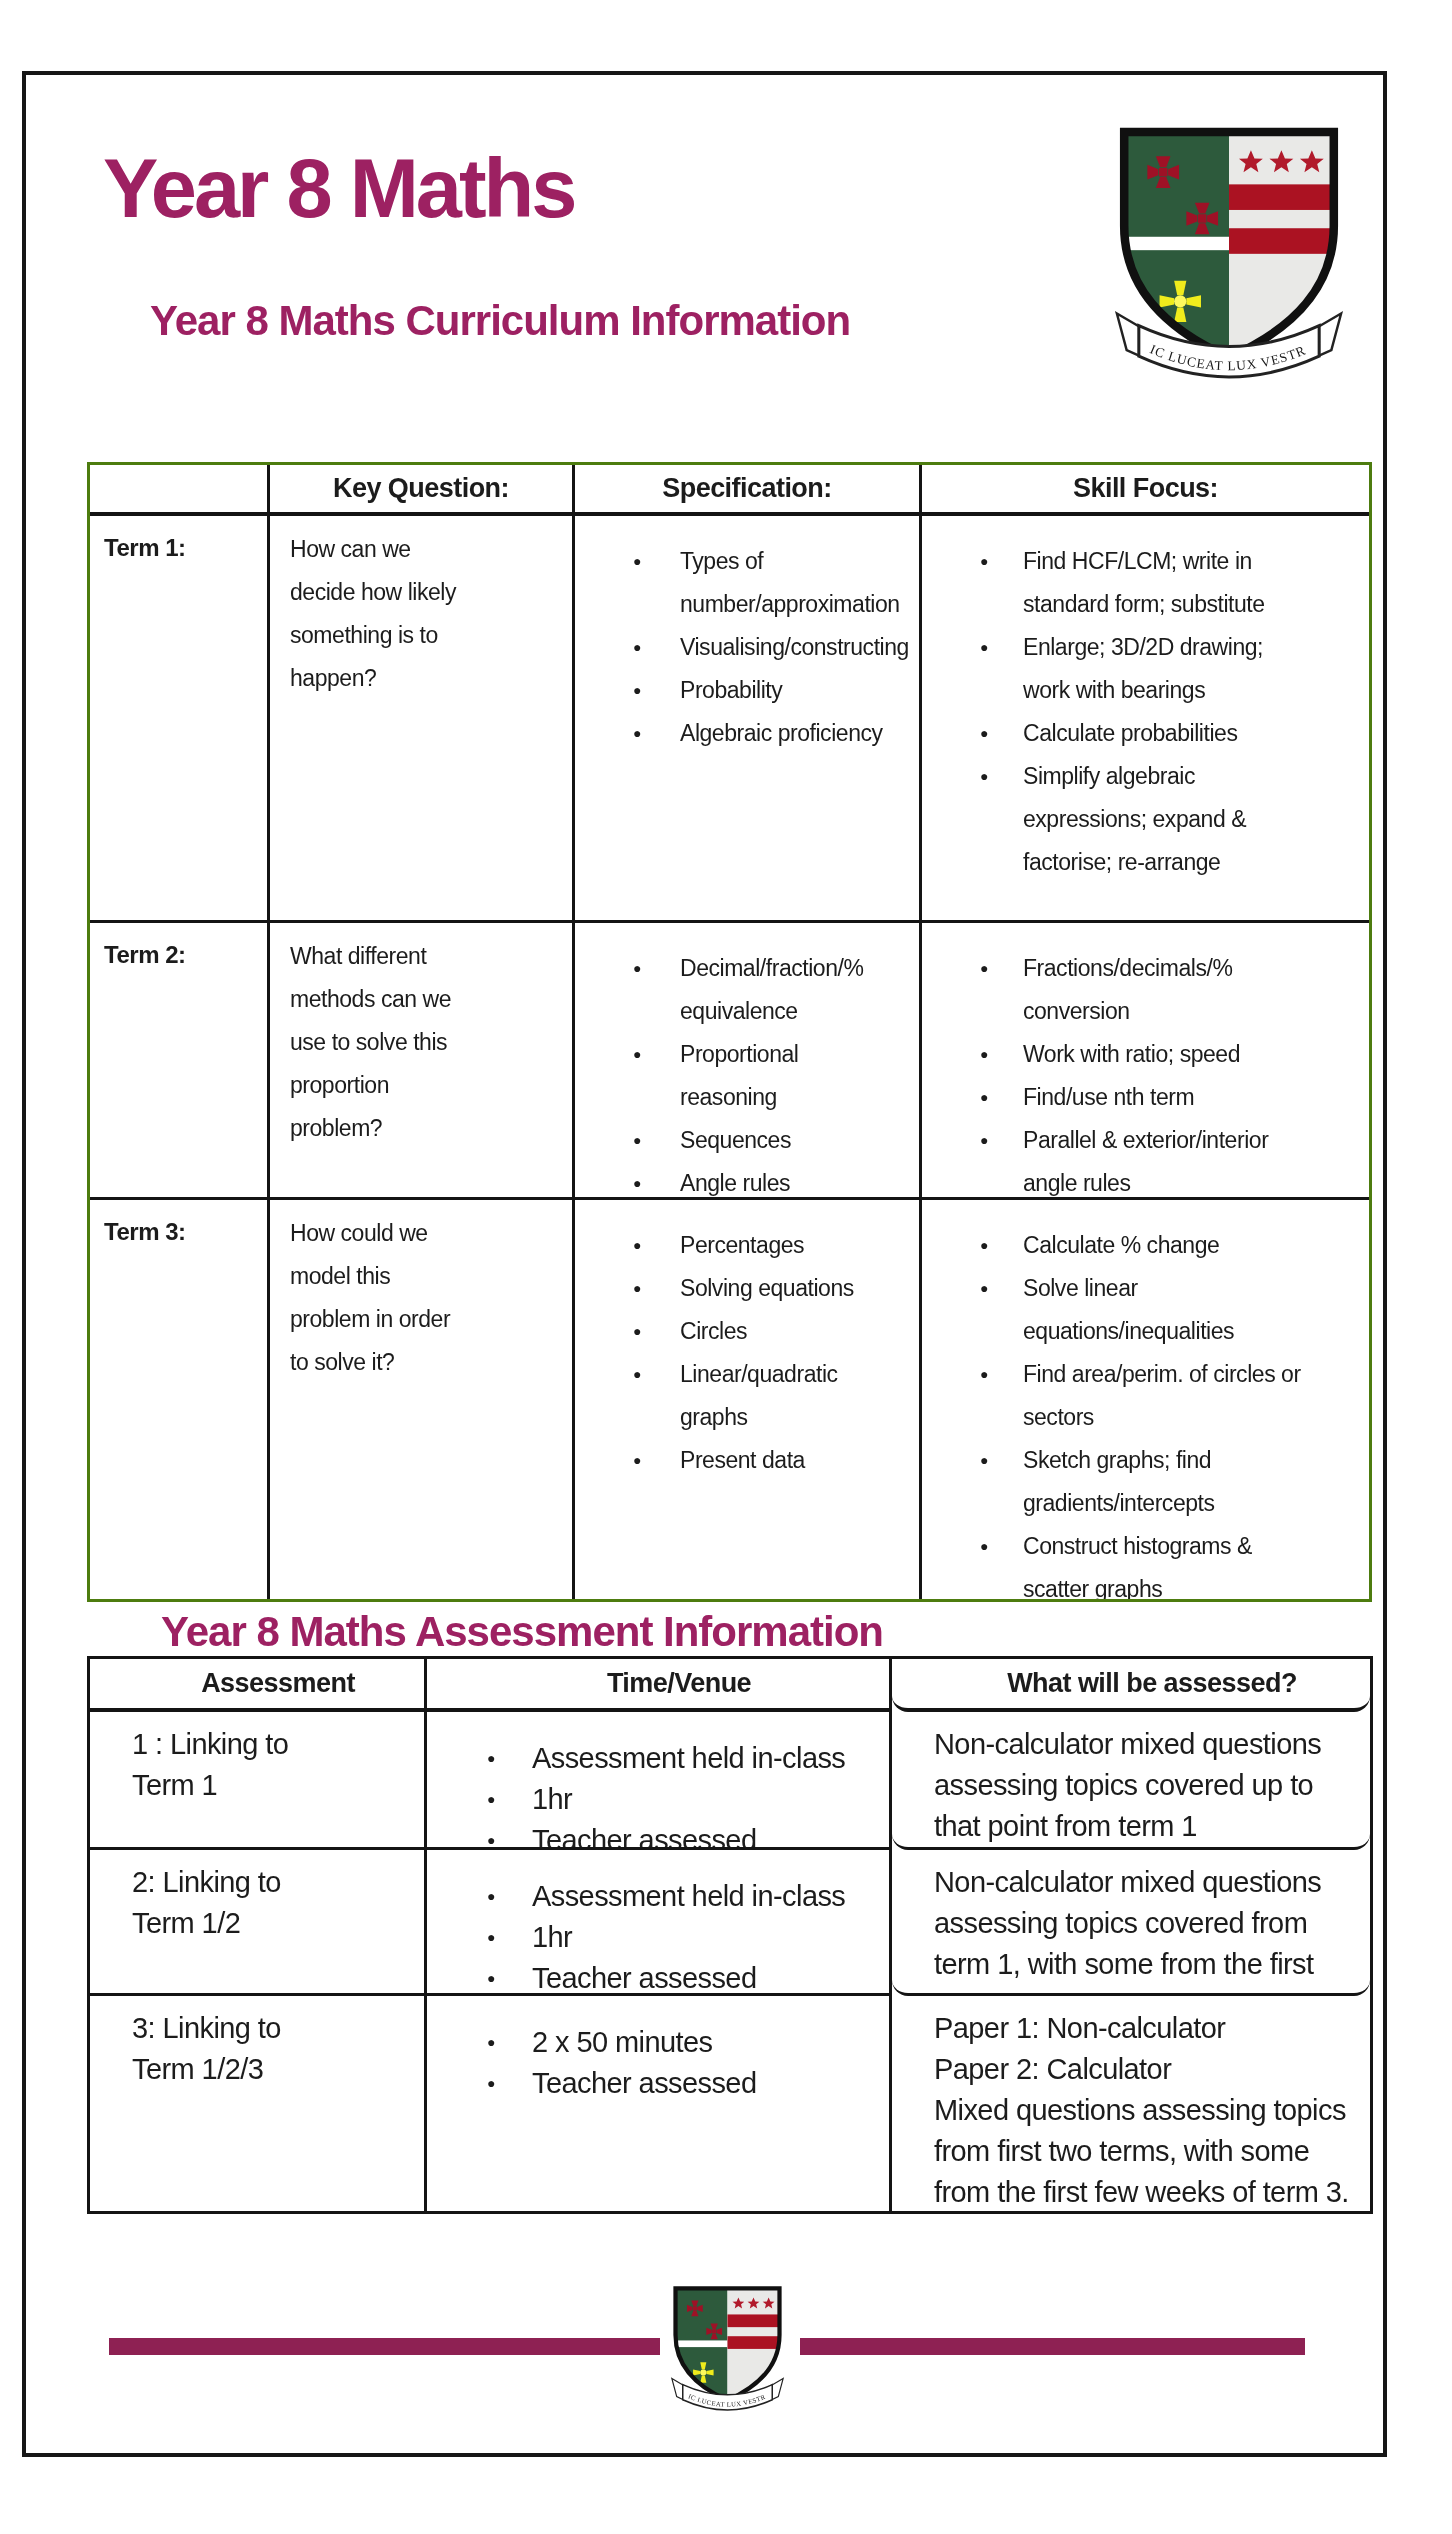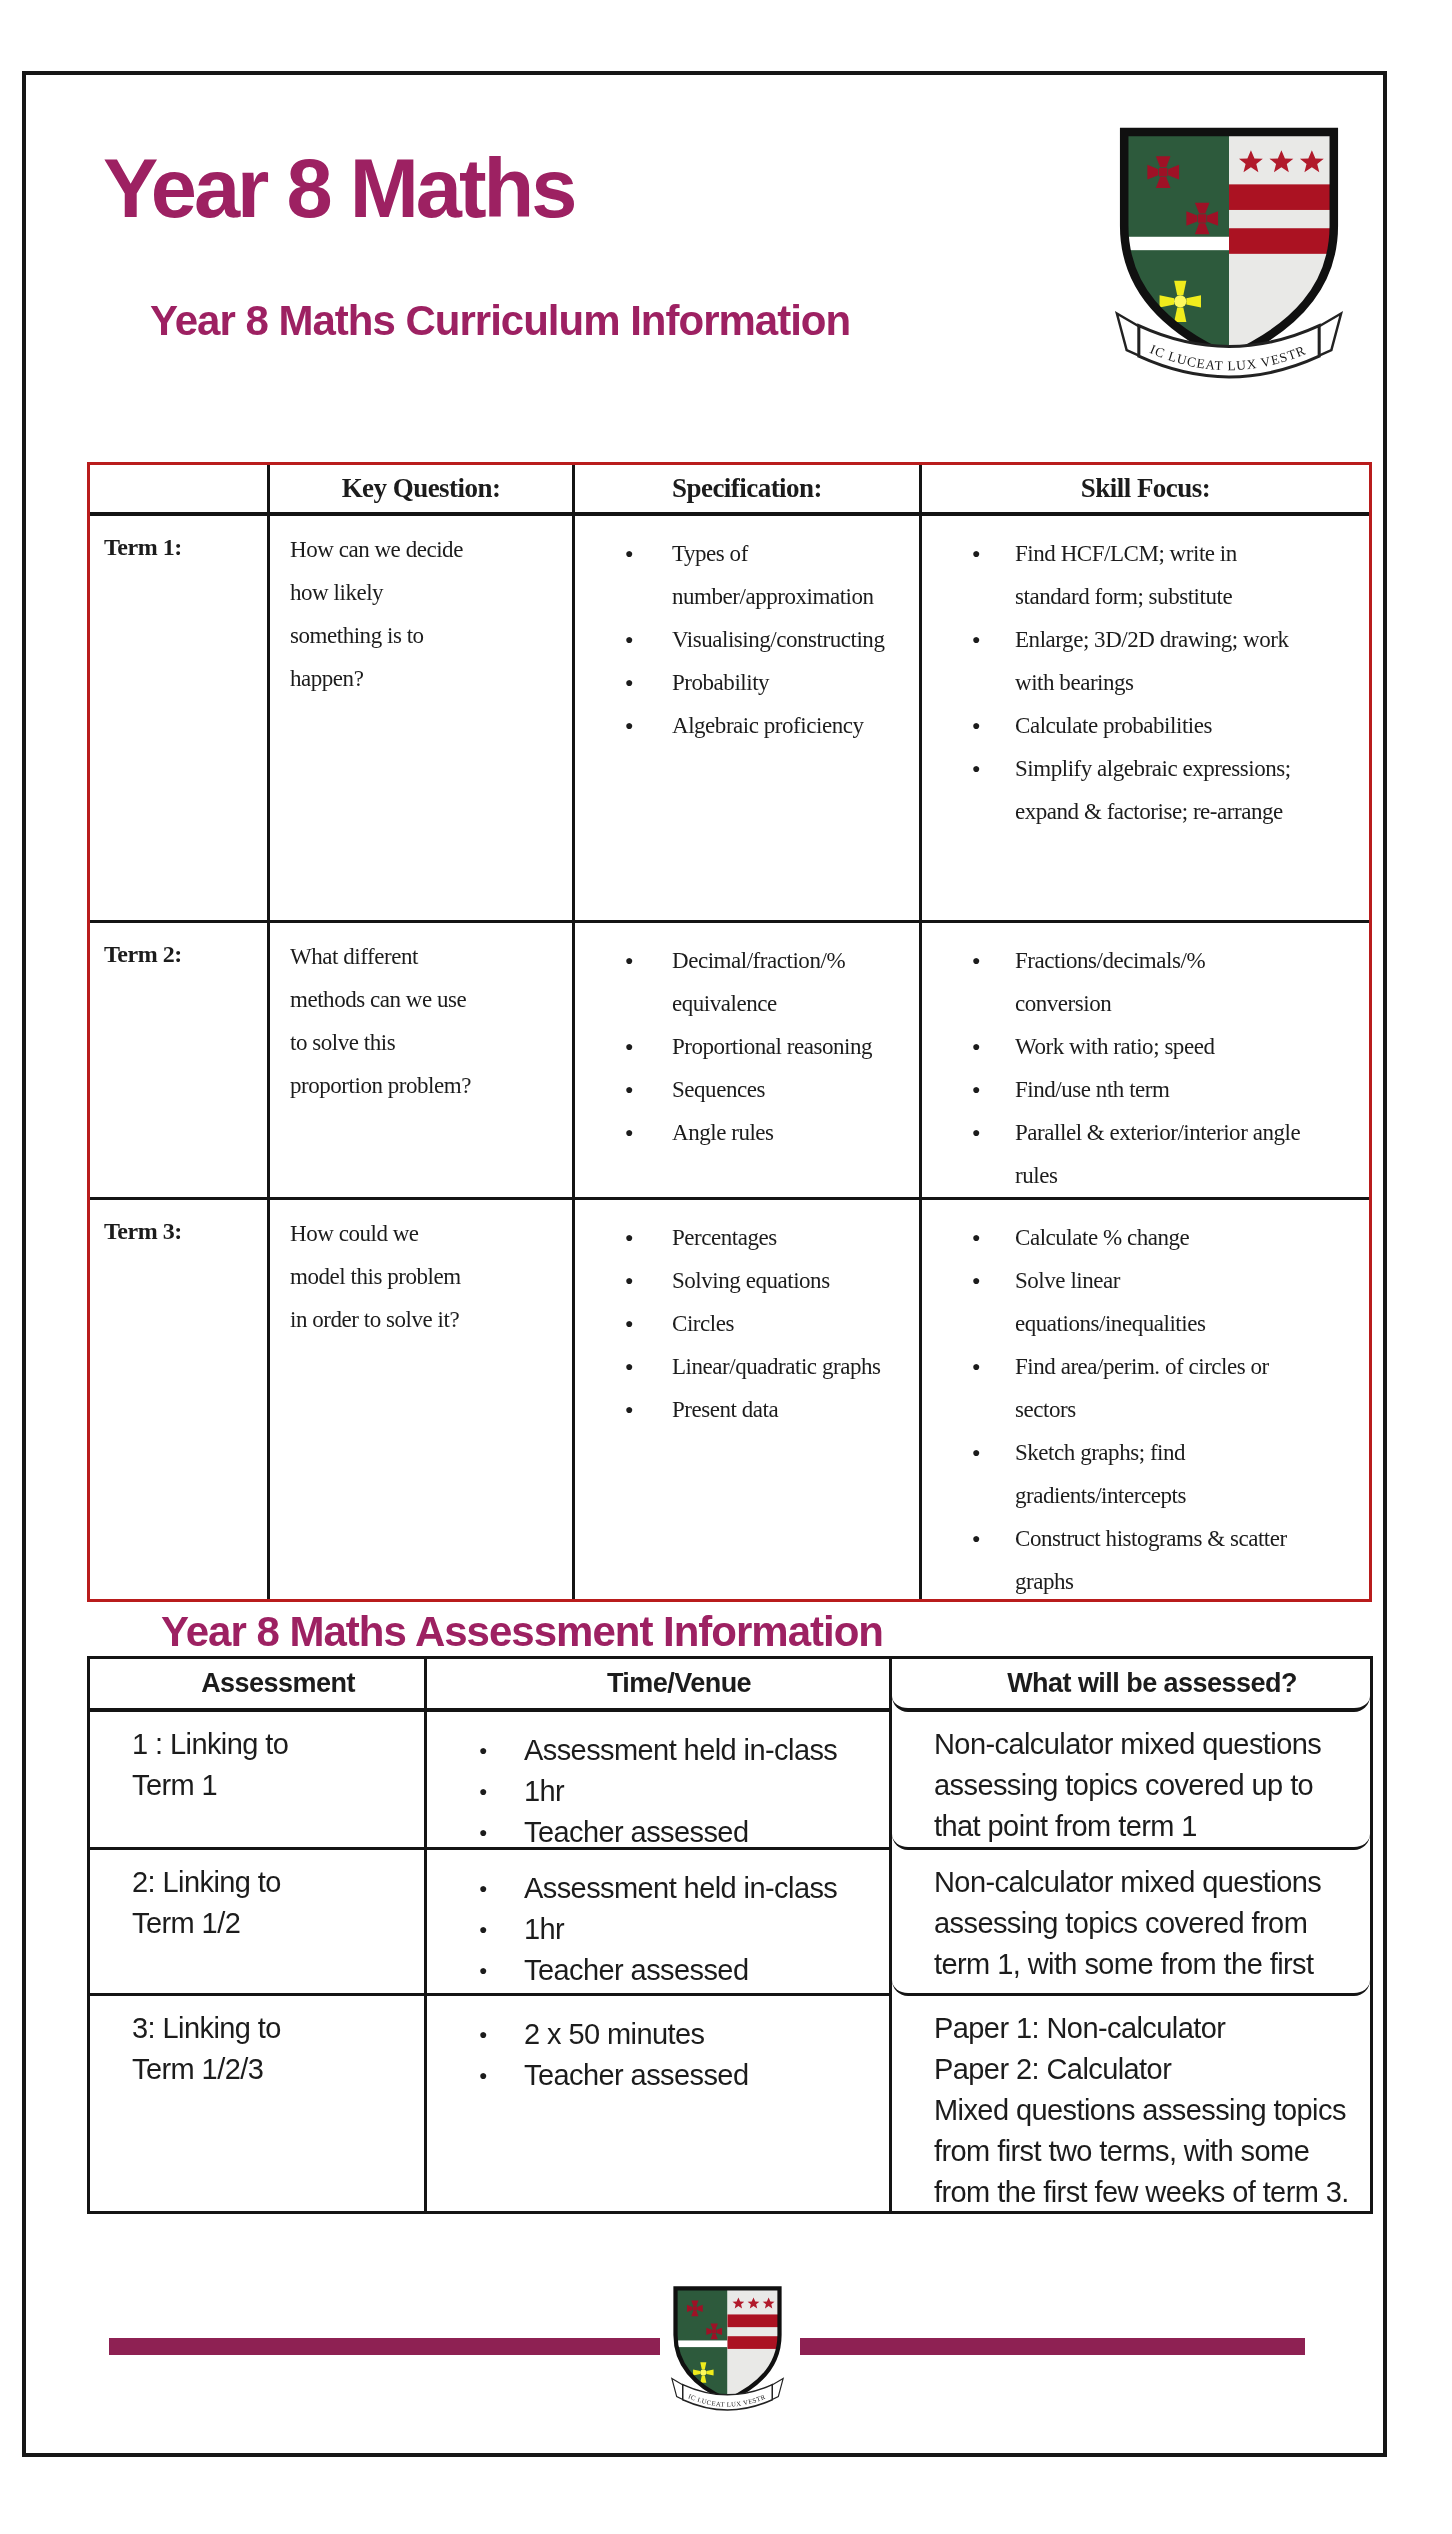--- a/index.html
+++ b/index.html
@@ -14,35 +14,35 @@
   .assess-title{left:161px;top:1608px;font-size:42px;}
 
   .crest{position:absolute;}
   .crest-top{left:1107px;top:121px;width:244px;height:262px;}
   .crest-bottom{left:667px;top:2283px;width:121px;height:130px;}
 
   
   .ctable{position:absolute;left:87px;top:462px;display:grid;
           grid-template-columns:180px 305px 347px 447px;
           grid-template-rows:51px 407px 277px 399px;
-          border:3px solid #b91c1c;box-sizing:content-box;font-family:Liberation Serif, serif;}
+          border:3px solid #4d7c0f;box-sizing:content-box;}
   .ctable > div{border-right:3px solid #141414;border-bottom:3px solid #141414;
                 box-sizing:border-box;overflow:hidden;}
   .ctable > div:nth-child(4n){border-right:none;}
   .ctable > div:nth-last-child(-n+4){border-bottom:none;}
   .head-cell{display:flex;align-items:center;justify-content:center;
              font-weight:bold;font-size:27px;letter-spacing:-0.02em;border-bottom-width:4px !important;}
   .cell{font-size:23px;letter-spacing:-0.02em;line-height:43px;}
   .term-cell{font-weight:bold;font-size:24px;padding:10px 4px 0 14px;}
   .kq-cell{padding:12px 10px 0 20px;}
   .kq-cell .kq-text{display:block;width:184px;}
   .spec-cell{padding:12px 8px 0 40px;}
   .skill-cell{padding:12px 6px 0 38px;}
 
-  ul.bullets{list-style:none;margin:4px;padding:0;}
+  ul.bullets{list-style:none;margin:12px;padding:0;}
   ul.bullets li{position:relative;padding-left:53px;}
   ul.bullets li::before{content:"\25CF";position:absolute;left:6px;top:0;font-size:14px;}
   .spec-cell ul.bullets li{max-width:248px;}
   .skill-cell ul.bullets li{padding-left:51px;max-width:287px;}
   .skill-cell ul.bullets li::before{left:8px;}
 
   
   .atable{position:absolute;left:87px;top:1656px;display:grid;
           grid-template-columns:337px 465px 478px;
           grid-template-rows:53px 138px 146px 215px;

